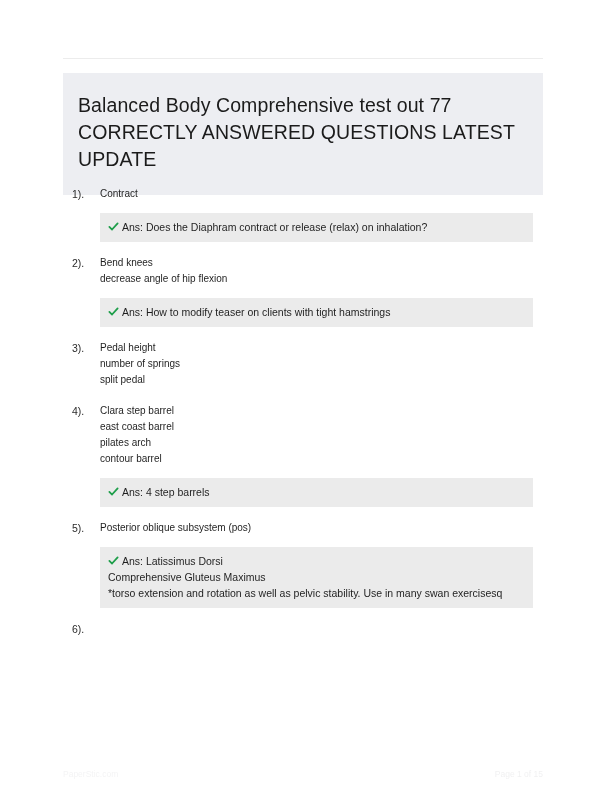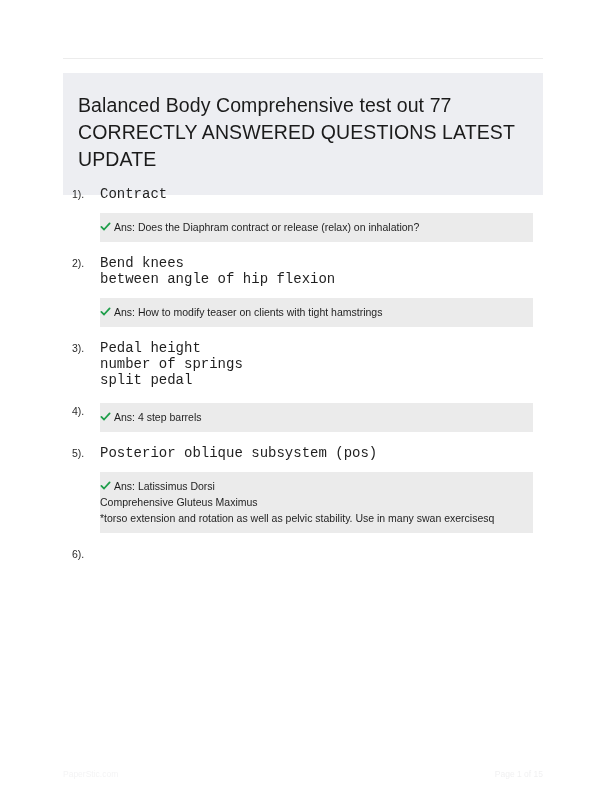--- a/index.html
+++ b/index.html
@@ -76,33 +76,32 @@
     line-height: 16px;
     color: #2b2b2b;
     text-align: left;
   }
 
   .q-body {
     margin-left: 28px;
   }
 
   .q-text {
-    font-size: 14px;
+    font-size: 10px;
     line-height: 16px;
     color: #1f1f1f;
     white-space: pre-line;
     padding-bottom: 2px;
-    font-family: Liberation Mono, monospace;
   }
 
   .answer-box {
     margin-top: 9px;
     margin-left: 0;
     background: #ebebeb;
-    padding: 6px 10px 7px 0;
+    padding: 6px 10px 7px 8px;
     box-sizing: border-box;
     width: 433px;
   }
 
   .answer-line {
     font-size: 10.5px;
     line-height: 16px;
     color: #1f1f1f;
     white-space: pre-wrap;
   }
@@ -162,39 +161,43 @@
             <div class="answer-line"><span class="check-icon"><svg viewBox="0 0 16 16" width="11" height="11">
                   <path d="M2 8.6 L5.9 12.4 L14 3.4" fill="none" stroke="#1e9e4a" stroke-width="2.6" stroke-linecap="round" stroke-linejoin="round"></path>
                 </svg></span><span>Ans: Does the Diaphram contract or release (relax) on inhalation?</span></div>
           </div>
         </div>
       </div>
       <div class="qa-item">
         <div class="q-number">2).</div>
         <div class="q-body">
           <div class="q-text">Bend knees
-between angle of hip flexion</div>
+decrease angle of hip flexion</div>
           <div class="answer-box">
             <div class="answer-line"><span class="check-icon"><svg viewBox="0 0 16 16" width="11" height="11">
                   <path d="M2 8.6 L5.9 12.4 L14 3.4" fill="none" stroke="#1e9e4a" stroke-width="2.6" stroke-linecap="round" stroke-linejoin="round"></path>
                 </svg></span><span>Ans: How to modify teaser on clients with tight hamstrings</span></div>
           </div>
         </div>
       </div>
       <div class="qa-item">
         <div class="q-number">3).</div>
         <div class="q-body">
           <div class="q-text">Pedal height
 number of springs
 split pedal</div>
         </div>
       </div>
       <div class="qa-item">
         <div class="q-number">4).</div>
         <div class="q-body">
+          <div class="q-text">Clara step barrel
+east coast barrel
+pilates arch
+contour barrel</div>
           <div class="answer-box">
             <div class="answer-line"><span class="check-icon"><svg viewBox="0 0 16 16" width="11" height="11">
                   <path d="M2 8.6 L5.9 12.4 L14 3.4" fill="none" stroke="#1e9e4a" stroke-width="2.6" stroke-linecap="round" stroke-linejoin="round"></path>
                 </svg></span><span>Ans: 4 step barrels</span></div>
           </div>
         </div>
       </div>
       <div class="qa-item">
         <div class="q-number">5).</div>
         <div class="q-body">

